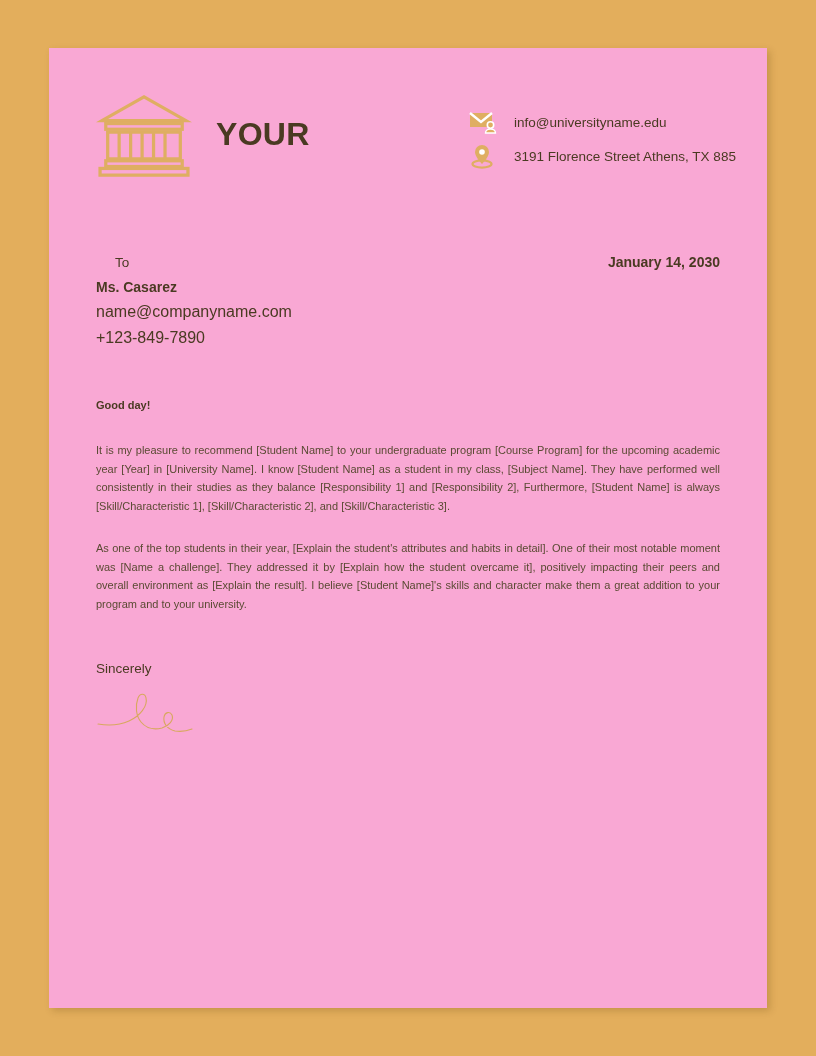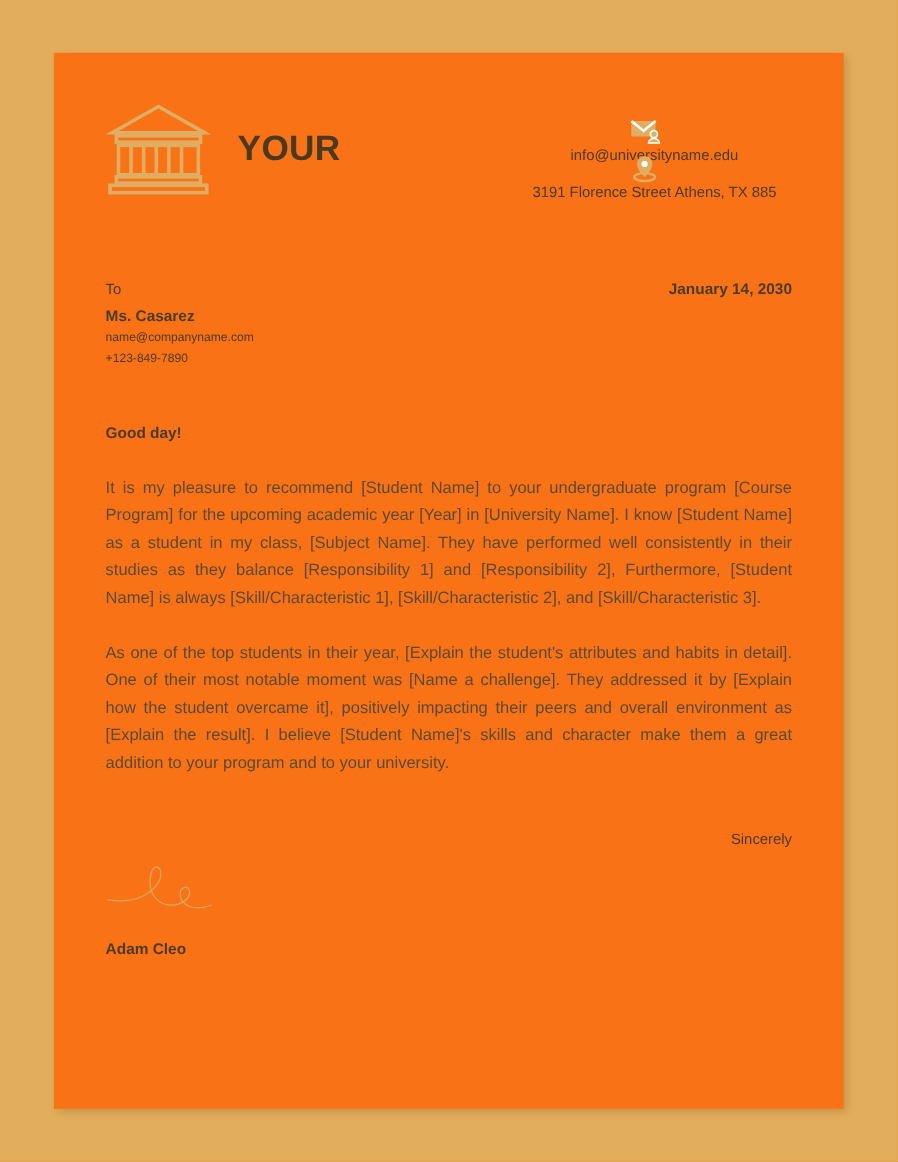--- a/index.html
+++ b/index.html
@@ -20,21 +20,21 @@
     height: 1056px;
     background: #e3ae5c;
   }
 
   .letter-sheet {
     position: absolute;
     left: 49px;
     top: 48px;
     width: 718px;
     height: 960px;
-    background: #f97316;
+    background: #f9a8d4;
     box-shadow: 3px 3px 7px rgba(90, 60, 10, 0.22);
   }
 
   
   .letterhead {
     position: absolute;
     left: 0;
     top: 0;
     width: 100%;
     height: 150px;
@@ -67,21 +67,20 @@
 
   .contact-block {
     position: absolute;
     left: 419px;
     top: 57px;
   }
   .contact-row {
     display: flex;
     align-items: center;
     height: 34px;
-    flex-direction: column;
   }
   .contact-icon {
     width: 30px;
     height: 28px;
     flex: 0 0 auto;
   }
   .contact-text {
     margin-left: 16px;
     font-size: 13.5px;
     color: #4a3a22;
@@ -101,63 +100,63 @@
     justify-content: space-between;
     align-items: flex-start;
   }
 
   .recipient { line-height: 1.45; }
   .recipient-label {
     font-size: 13.5px;
     color: #4a3a22;
     display: block;
     margin-bottom: 4px;
+    margin-left: 19px;
   }
   .recipient-name {
     font-size: 14px;
     font-weight: bold;
     color: #4a3a22;
     display: block;
     margin-bottom: 3px;
   }
   .recipient-email, .recipient-phone {
-    font-size: 11px;
+    font-size: 16px;
     color: #4a3a22;
     display: block;
     margin-bottom: 3px;
   }
 
   .letter-date {
     font-size: 14px;
     font-weight: bold;
     color: #4a3a22;
     padding-top: 1px;
   }
 
   .salutation {
     margin-top: 47px;
-    font-size: 14px;
+    font-size: 11px;
     font-weight: bold;
     color: #4a3a22;
   }
 
   .body-paragraph {
     margin-top: 24px;
-    font-size: 15px;
+    font-size: 11px;
     line-height: 1.68;
     color: #5a4a33;
     text-align: justify;
   }
   .body-paragraph.first { margin-top: 30px; }
 
   .closing {
     margin-top: 48px;
     font-size: 13.5px;
     color: #4a3a22;
-    text-align: right;
   }
 
   .signature-mark {
     margin-top: 12px;
     width: 110px;
     height: 54px;
   }
 
   .signer-name {
     margin-top: 18px;
@@ -244,18 +243,17 @@
       <div class="closing">Sincerely</div>
 
       <div class="signature-mark">
         <svg viewBox="0 0 110 54" width="110" height="54" aria-hidden="true">
           <g fill="none" stroke="#d8a85e" stroke-width="1.1" stroke-linecap="round">
             <path d="M2 36 C14 38 24 37 33 33 C44 28 52 18 50 10 C49 5 44 5 42 10 C39 18 40 28 45 34 C50 40 58 42 66 40 C73 38 78 32 76 27 C74 23 69 24 68 29 C67 35 71 41 79 43 C85 44 91 43 96 41"></path>
           </g>
         </svg>
       </div>
 
-      <div class="signer-name">Adam Cleo</div>
 
     </div>
 
   </div>
 </div>
 
 </body></html>

